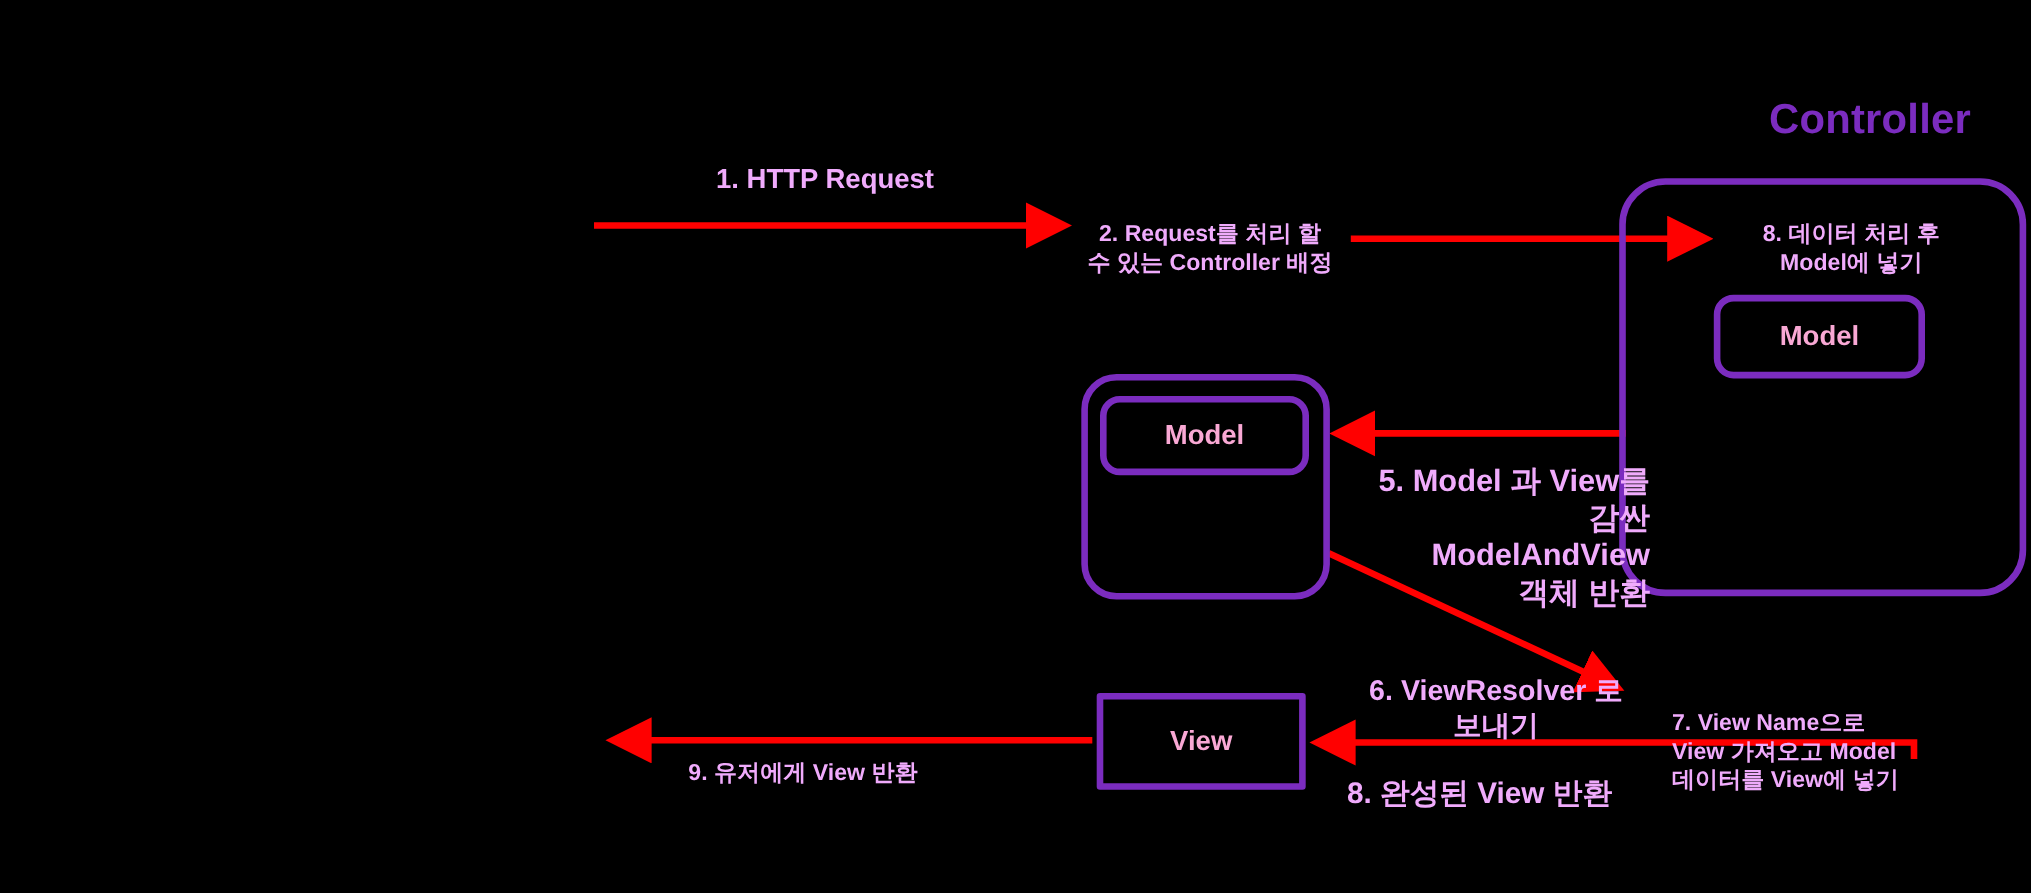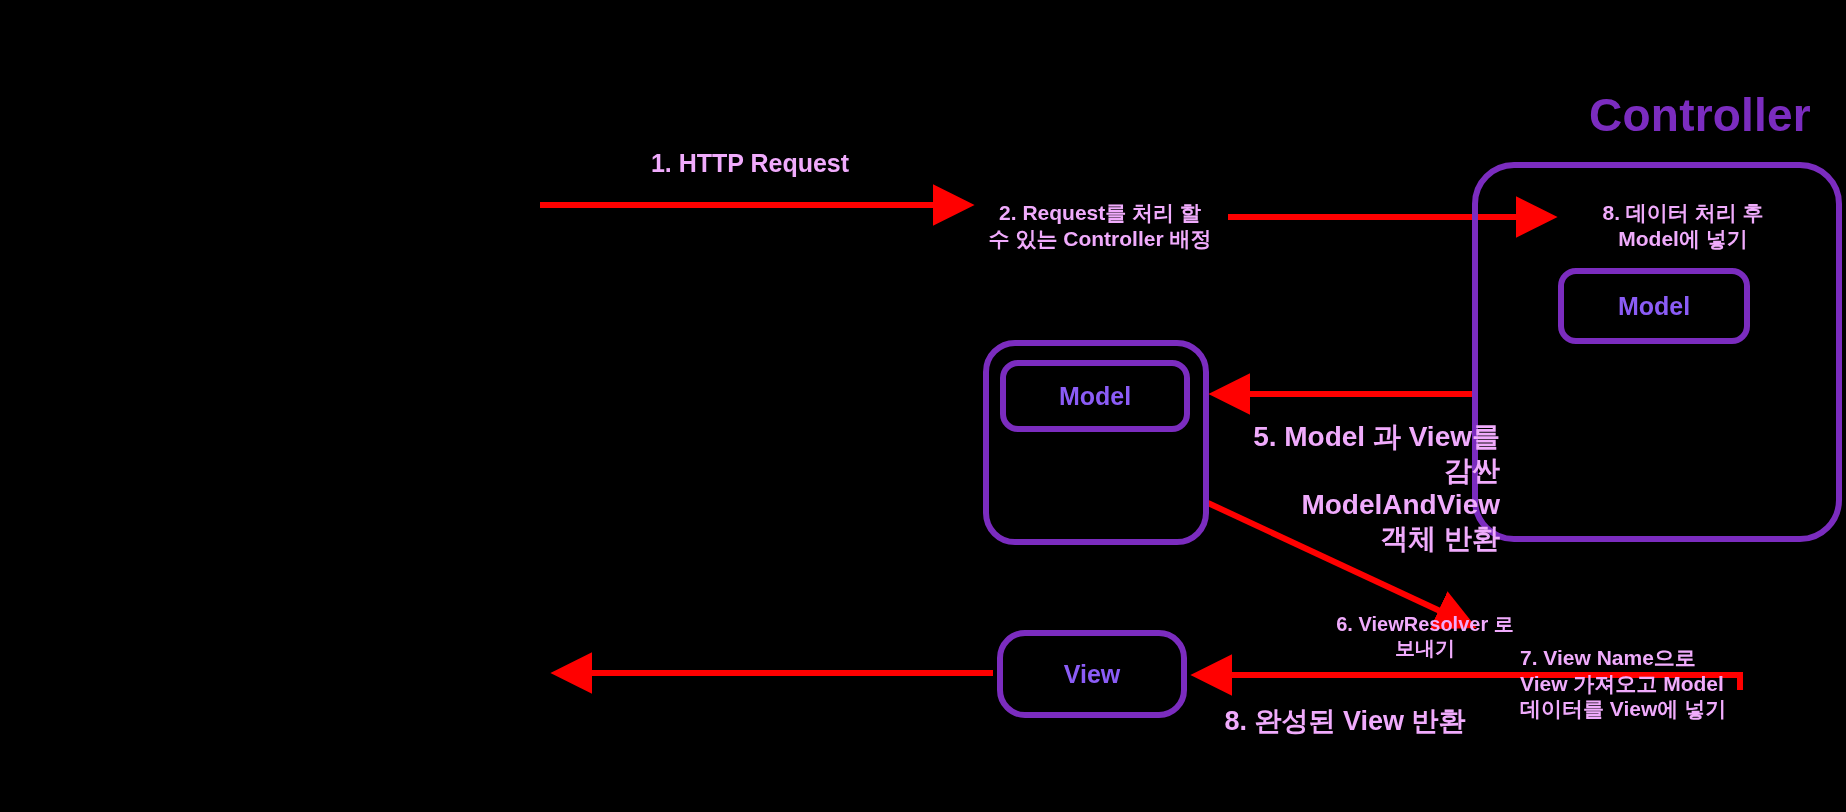--- a/index.html
+++ b/index.html
@@ -20,32 +20,32 @@
   .abs { position: absolute; }
 
   
   .pbox {
     border: 6px solid #7B2CBF;
     border-radius: 28px;
     box-sizing: border-box;
     background: transparent;
   }
   .pbox-label {
-    color: #8b5cf6;
+    color: #f9a8d4;
     font-weight: 700;
     white-space: nowrap;
     text-align: center;
   }
 
   
   #controller-title {
     left: 1560px;
     top: 88px;
     width: 280px;
-    font-size: 46px;
+    font-size: 38px;
     color: #7B2CBF;
     font-weight: 600;
     text-align: center;
     letter-spacing: 0.2px;
   }
   #controller-box {
     left: 1472px;
     top: 162px;
     width: 370px;
     height: 380px;
@@ -82,41 +82,41 @@
     font-size: 25px;
     line-height: 60px;
   }
 
   
   #view-box {
     left: 997px;
     top: 630px;
     width: 190px;
     height: 88px;
-    border-radius: 28px;
+    border-radius: 3px;
   }
   #view-box .pbox-label {
     font-size: 25px;
     line-height: 76px;
   }
 
   
   .rtext {
     color: #f0abfc;
     font-weight: 700;
     white-space: pre-line;
     line-height: 1.22;
   }
 
   #label-1   { left: 620px;  top: 148px; width: 260px; font-size: 25px; text-align: center; }
   #label-2   { left: 975px;  top: 200px; width: 250px; font-size: 21px; text-align: center; }
   #label-3   { left: 1548px; top: 200px; width: 270px; font-size: 21px; text-align: center; }
   #label-4   { left: 1568px; top: 367px; width: 250px; font-size: 21px; text-align: center; }
   #label-5   { left: 1240px; top: 420px; width: 260px; font-size: 28px; text-align: right; }
-  #label-6   { left: 1300px; top: 612px; width: 250px; font-size: 20px; text-align: center; }
+  #label-6   { left: 1235px; top: 612px; width: 250px; font-size: 26px; text-align: center; }
   #label-7   { left: 1520px; top: 645px; width: 260px; font-size: 21px; text-align: left; }
   #label-8   { left: 1215px; top: 705px; width: 260px; font-size: 27px; text-align: center; }
   #label-9   { left: 600px;  top: 690px; width: 260px; font-size: 21px; text-align: center; }
 
   
   #arrows {
     position: absolute;
     left: 0; top: 0;
     width: 1846px;
     height: 812px;
@@ -173,14 +173,15 @@
 Model에 넣기</div>
   <div class="abs rtext" id="label-5">5. Model 과 View를
 감싼 ModelAndView
 객체 반환</div>
   <div class="abs rtext" id="label-6">6. ViewResolver 로
 보내기</div>
   <div class="abs rtext" id="label-7">7. View Name으로
 View 가져오고 Model
 데이터를 View에 넣기</div>
   <div class="abs rtext" id="label-8">8. 완성된 View 반환</div>
+  <div class="abs rtext" id="label-9">9. 유저에게 View 반환</div>
 
 </div>
 
 </body></html>

